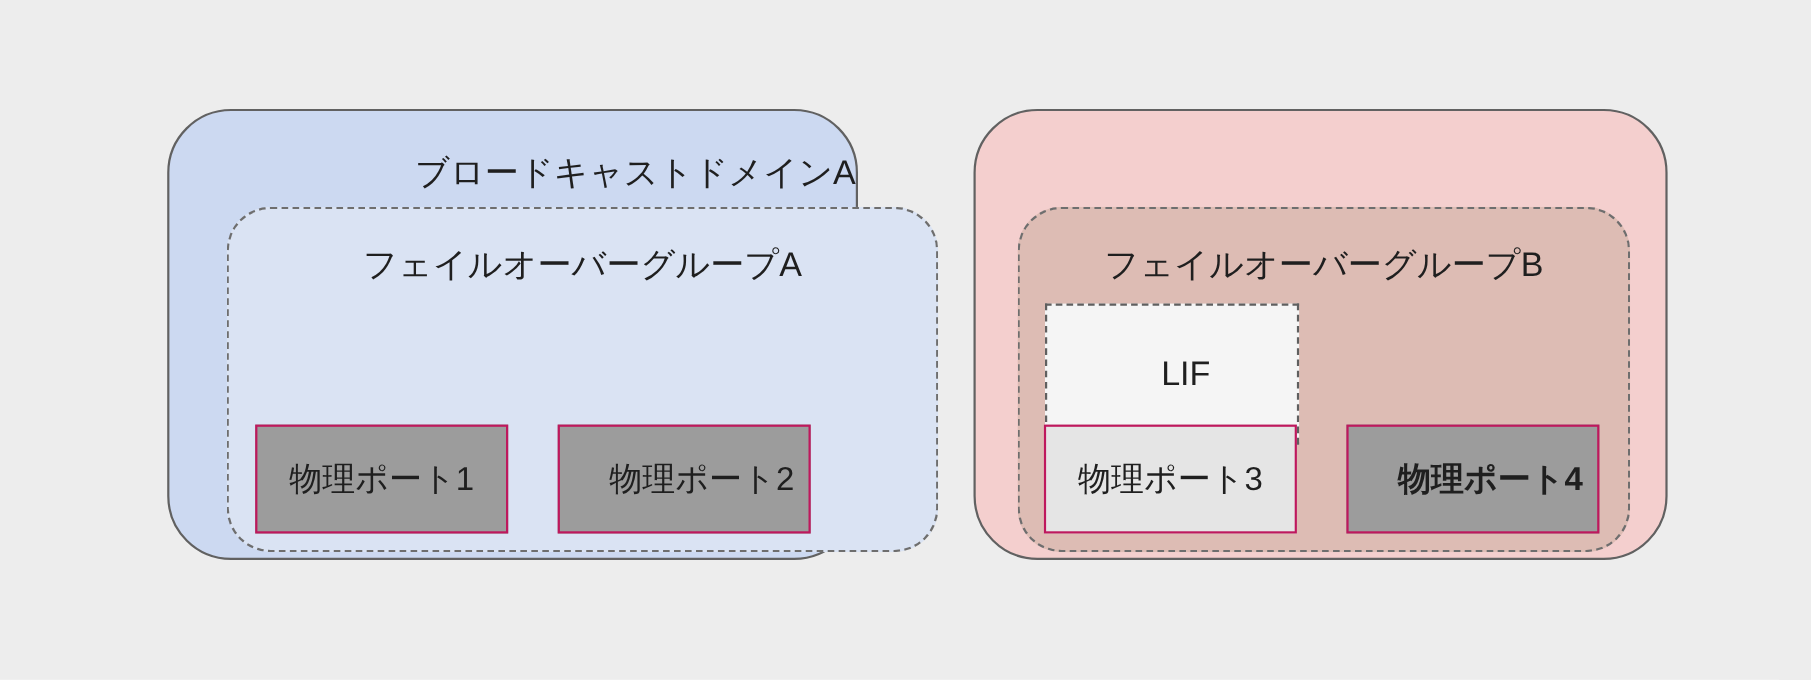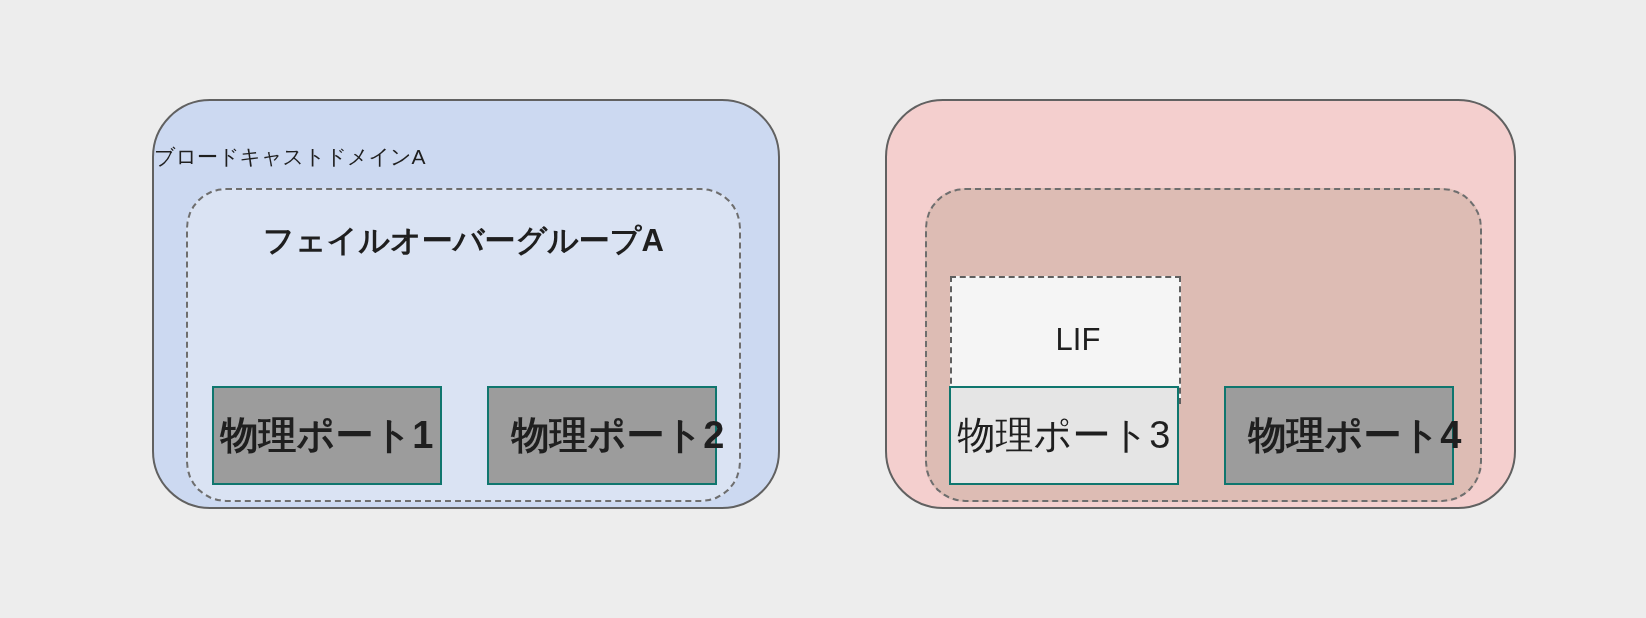--- a/index.html
+++ b/index.html
@@ -20,51 +20,51 @@
     height: 410px;
     border: 2px solid #616161;
     border-radius: 58px;
     box-sizing: border-box;
   }
   .domain-a { left: 152px; width: 628px; }
   .domain-b { left: 885px; width: 631px; }
   .domain-title {
     position: absolute;
     top: 38px; left: 0; right: 0;
-    text-align: left;
-    font-size: 21px;
+    text-align: right;
+    font-size: 31px;
     line-height: 36px;
     white-space: nowrap;
   }
   .group {
     position: absolute;
     top: 87px;
     height: 314px;
     border: 2px dashed #6e6e6e;
     border-radius: 40px;
     box-sizing: border-box;
   }
-  .domain-a .group { left: 32px; width: 555px; font-weight: bold; }
+  .domain-a .group { left: 52px; width: 647px; }
   .domain-b .group { left: 38px; width: 557px; }
   .group-title {
     position: absolute;
     top: 33px; left: 0; right: 0;
     text-align: center;
     font-size: 31px;
     line-height: 36px;
     white-space: nowrap;
   }
   .port {
     position: absolute;
     top: 196px;
     width: 230px; height: 99px;
-    border: 2px solid #0f766e;
+    border: 2px solid #be185d;
     box-sizing: border-box;
     display: flex; align-items: center; justify-content: center;
-    font-size: 38px;
+    font-size: 30px;
     white-space: nowrap;
   }
   .port-first  { left: 24px; }
   .port-second { left: 299px; padding-left: 32px; }
   .domain-b .port-first  { left: 22px; }
   .domain-b .port-second { left: 297px; }
   .lif {
     position: absolute;
     left: 23px; top: 86px;
     width: 231px; height: 128px;
@@ -88,20 +88,21 @@
 
       <div class="port port-first" style="background-color: rgb(156, 156, 156);">物理ポート1</div>
 
       <div class="port port-second" style="background-color: rgb(156, 156, 156);">物理ポート2</div>
     </div>
   </section>
 
   <section class="domain domain-b" style="background-color: rgb(244, 207, 206);">
 
     <div class="group" style="background-color: rgb(221, 188, 180);">
+      <div class="group-title">フェイルオーバーグループB</div>
 
       <div class="lif" style="background-color: rgb(245, 245, 245);">LIF</div>
 
       <div class="port port-first" style="background-color: #e5e5e5;">物理ポート3</div>
 
       <div class="port port-second" style="background-color: rgb(156, 156, 156); font-weight: bold;">物理ポート4</div>
     </div>
   </section>
 
 </div>

